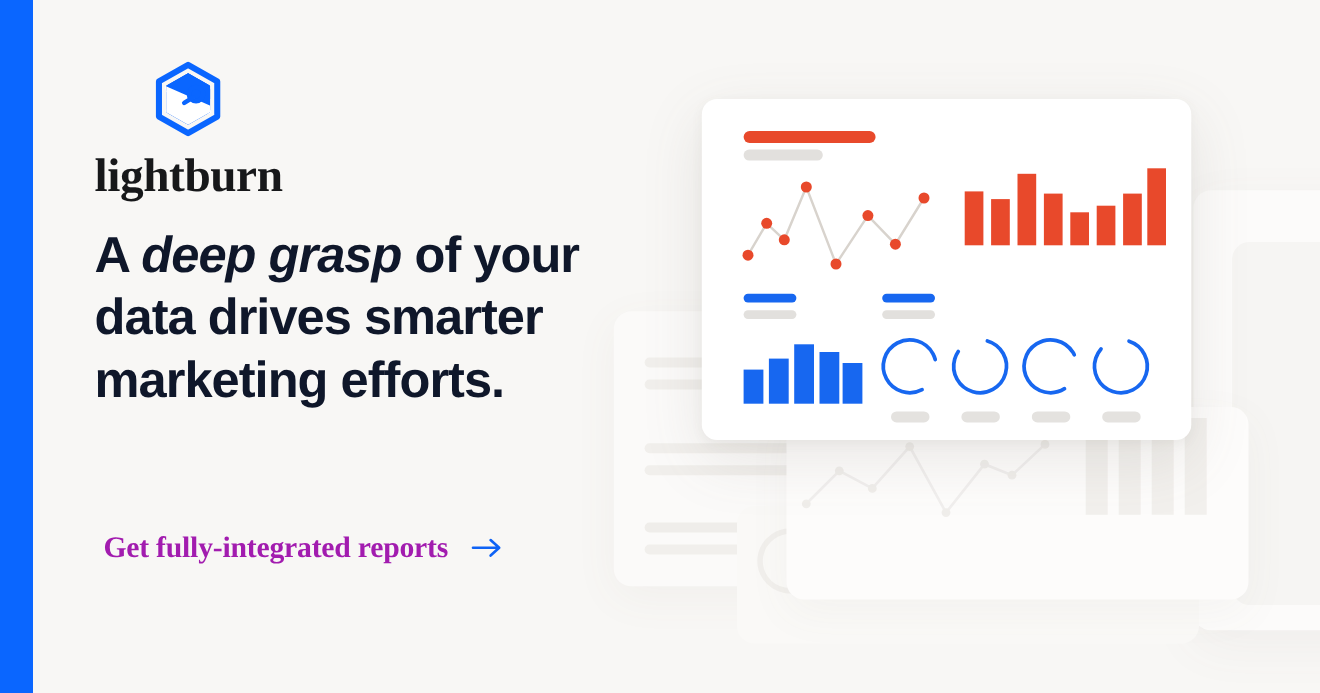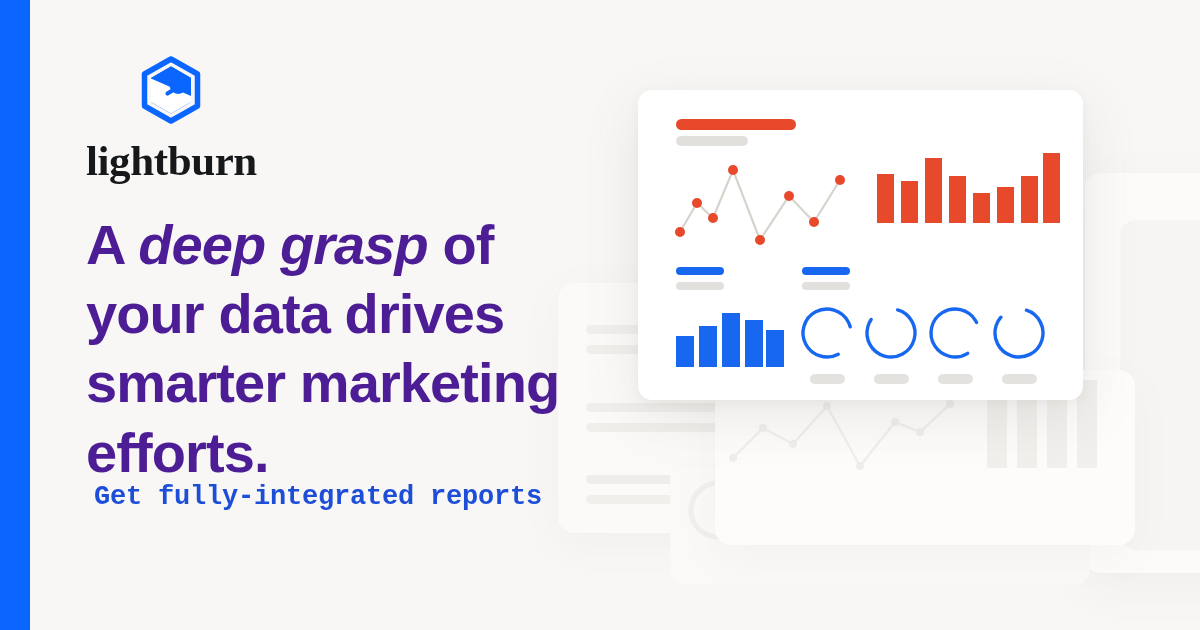--- a/index.html
+++ b/index.html
@@ -21,34 +21,34 @@
   .logo-word{
     font-family:"Liberation Serif", serif;
     font-size:43px;font-weight:700;color:#17181a;letter-spacing:-0.4px;
     line-height:1;
   }
 
   
   .headline{
     position:absolute;left:86px;top:172px;width:520px;
     font-family:"Liberation Sans", sans-serif;
-    font-size:56px;line-height:1.24;font-weight:700;color:#4c1d95;
+    font-size:46px;line-height:1.24;font-weight:700;color:#0f172a;
     letter-spacing:-0.9px;
   }
   .headline em{font-style:italic;font-weight:700;}
 
   
   .cta{
     position:absolute;left:94px;top:482px;
     display:flex;align-items:center;gap:22px;
     text-decoration:none;
   }
   .cta-label{
-    font-family:Liberation Mono, monospace;
-    font-size:27px;font-weight:700;color:#1d4ed8;letter-spacing:-0.2px;
+    font-family:Liberation Serif, serif;
+    font-size:27px;font-weight:700;color:#a21caf;letter-spacing:-0.2px;
   }
   .cta-arrow{display:block;width:28px;height:20px;}
 
   
   .illo{position:absolute;left:520px;top:40px;width:680px;height:590px;}
 
   .card{position:absolute;background:#ffffff;border-radius:14px;}
 
   
   .ghost-doc{

